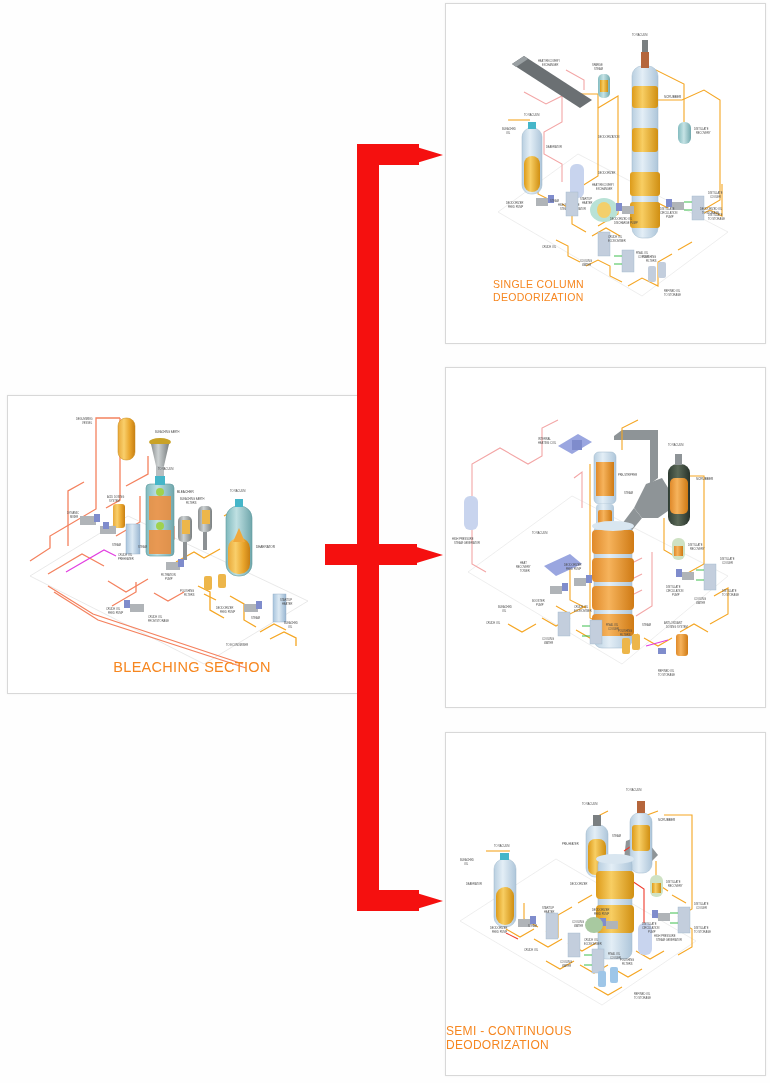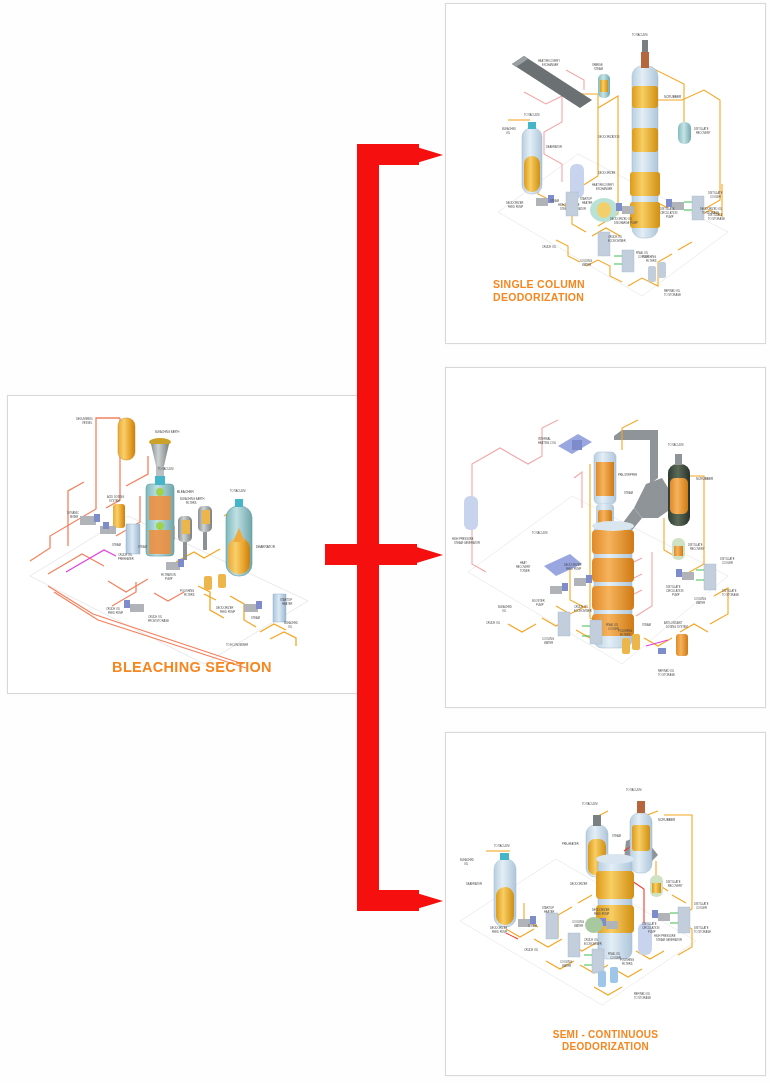--- a/index.html
+++ b/index.html
@@ -27,21 +27,21 @@
     overflow: hidden;
   }
   #panel-bleaching { left: 7px;  top: 395px; width: 370px; height: 299px; }
   #panel-single    { left: 445px; top: 3px;   width: 321px; height: 341px; }
   #panel-split     { left: 445px; top: 367px; width: 321px; height: 341px; }
   #panel-semi      { left: 445px; top: 732px; width: 321px; height: 344px; }
 
   .panel-title {
     position: absolute;
     color: #f6861f;
-    font-weight: bold;
+    font-weight: normal;
     letter-spacing: 0.3px;
     line-height: 1.22;
     white-space: pre-line;
   }
   #title-bleaching {
     left: 0; right: 0; bottom: 16px;
     text-align: center;
     font-size: 14.5px;
   }
   #title-single {
@@ -49,22 +49,22 @@
     text-align: left;
     font-size: 10.5px;
   }
   #title-split {
     left: 0; right: 0; top: 6px;
     text-align: center;
     font-size: 10.5px;
   }
   #title-semi {
     left: 0; right: 0; bottom: 22px;
-    text-align: center;
-    font-size: 10px;
+    text-align: left;
+    font-size: 12px;
   }
 
   .diagram-svg { position: absolute; left: 0; top: 0; }
 
   
   #connector { position: absolute; left: 0; top: 0; width: 770px; height: 1083px; pointer-events: none; }
 
   
   .lbl { font-size: 2.6px; fill: #4a4a4a; font-family: "Liberation Sans", sans-serif; }
   .lbl-b { font-size: 3.1px; fill: #3d3d3d; font-family: "Liberation Sans", sans-serif; }

